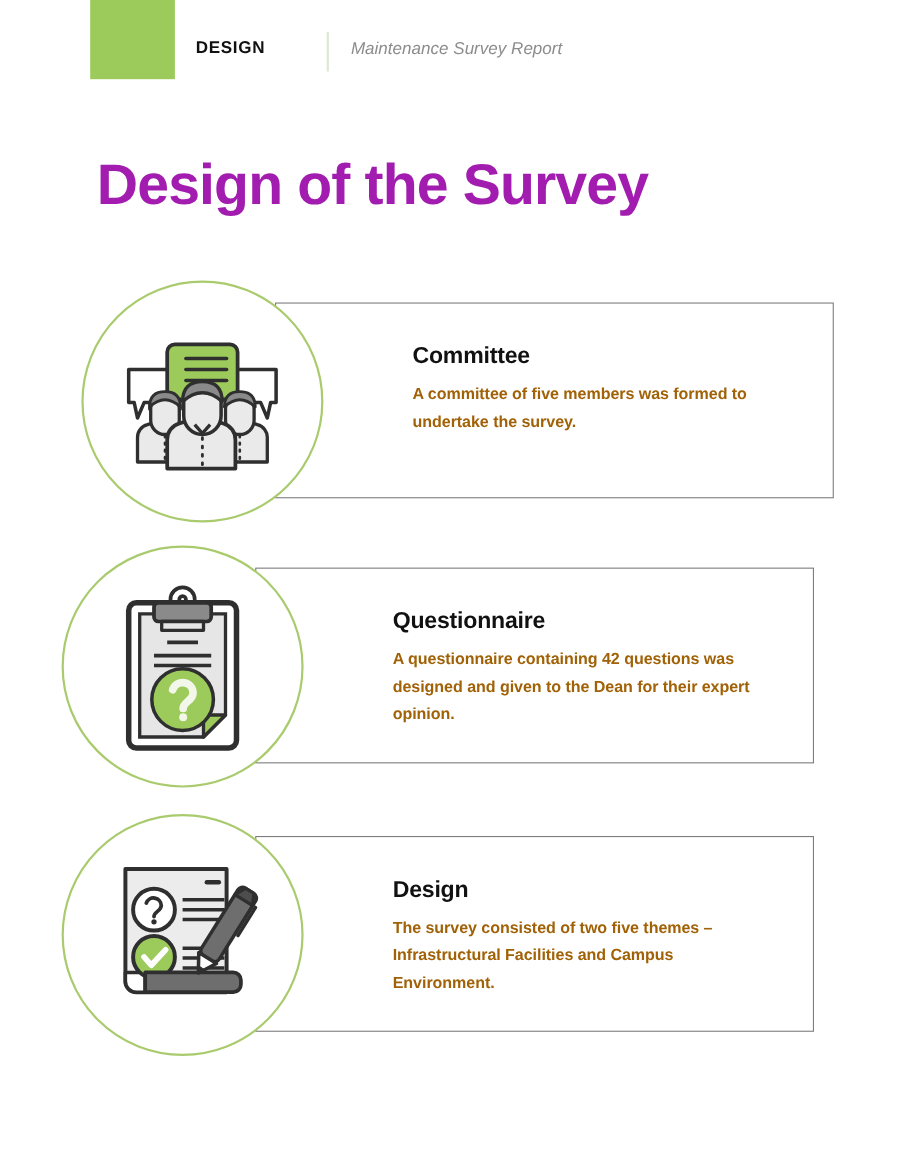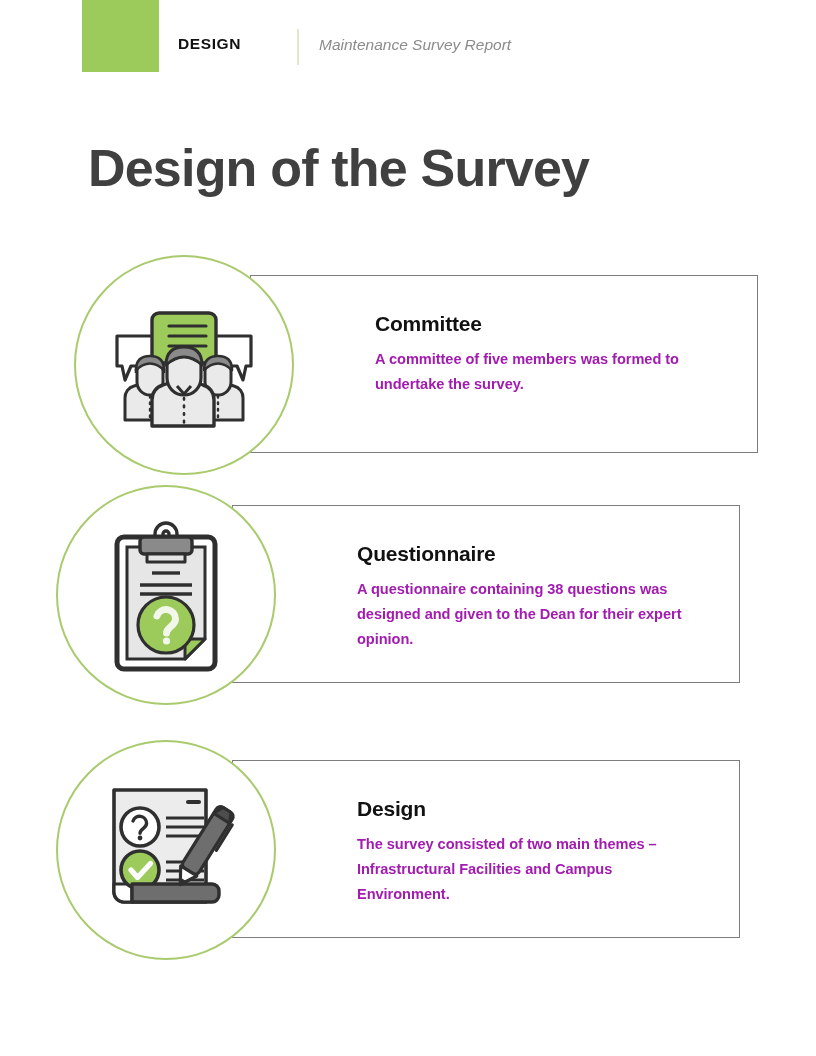--- a/index.html
+++ b/index.html
@@ -62,33 +62,33 @@
   }
 
   
   .page-title {
     position: absolute;
     left: 88px;
     top: 140px;
     font-size: 52px;
     font-weight: bold;
     letter-spacing: -0.8px;
-    color: #404040;
+    color: #a21caf;
     line-height: 1.08;
     margin: 0;
   }
 
   
   .item-row {
     position: absolute;
     left: 0;
     width: 816px;
   }
   .item-row.row-1 { top: 255px; height: 220px; margin-left: 18px; }
-  .item-row.row-2 { top: 485px; height: 220px; }
+  .item-row.row-2 { top: 496px; height: 220px; }
   .item-row.row-3 { top: 740px; height: 220px; }
 
   .item-card {
     position: absolute;
     left: 232px;
     top: 20px;
     width: 508px;
     height: 178px;
     border: 1px solid #7d7d7d;
     background: #ffffff;
@@ -104,21 +104,21 @@
     font-size: 21px;
     font-weight: bold;
     color: #111111;
     line-height: 1.1;
     margin: 0 0 12px 0;
     letter-spacing: -0.2px;
   }
   .item-desc {
     font-size: 14.6px;
     font-weight: bold;
-    color: #a21caf;
+    color: #a16207;
     line-height: 1.72;
     margin: 0;
     letter-spacing: -0.05px;
   }
 
   .item-icon-circle {
     position: absolute;
     left: 56px;
     top: 0px;
     width: 220px;
@@ -195,21 +195,21 @@
         </g>
       </svg>
     </span>
   </div>
 </div>
 
 <div class="item-row row-2">
   <div class="item-card">
     <div class="item-text">
       <div class="item-title">Questionnaire</div>
-      <div class="item-desc">A questionnaire containing 38 questions was designed and given to the Dean for their expert opinion.</div>
+      <div class="item-desc">A questionnaire containing 42 questions was designed and given to the Dean for their expert opinion.</div>
     </div>
   </div>
 
   <div class="item-icon-circle">
     <span>
       <svg width="110" height="160" viewBox="0 0 110 160">
 
         <path d="M55 8 a11 11 0 0 1 11 11 v8 h-8 v-8 a3 3 0 0 0 -6 0 v8 h-8 v-8 a11 11 0 0 1 11 -11 z" fill="#ffffff" stroke="#2f2f2f" stroke-width="3.4" stroke-linejoin="round"></path>
 
         <rect x="6" y="22" width="98" height="132" rx="7" fill="#ffffff" stroke="#2f2f2f" stroke-width="5"></rect>
@@ -232,21 +232,21 @@
         <circle cx="55.5" cy="126" r="3.6" fill="#f2f7ea"></circle>
       </svg>
     </span>
   </div>
 </div>
 
 <div class="item-row row-3">
   <div class="item-card">
     <div class="item-text">
       <div class="item-title">Design</div>
-      <div class="item-desc">The survey consisted of two main themes –  Infrastructural Facilities and Campus Environment.</div>
+      <div class="item-desc">The survey consisted of two five themes –  Infrastructural Facilities and Campus Environment.</div>
     </div>
   </div>
 
   <div class="item-icon-circle">
     <span>
       <svg width="140" height="140" viewBox="0 0 140 140">
 
         <path d="M18 10 h92 v112 h-82 a10 10 0 0 1 -10 -10 z" fill="#ececec" stroke="#2f2f2f" stroke-width="3.6" stroke-linejoin="round"></path>
 
         <path d="M18 104 h18 v18 h-8 a10 10 0 0 1 -10 -10 z" fill="#ffffff" stroke="#2f2f2f" stroke-width="3.2" stroke-linejoin="round"></path>

